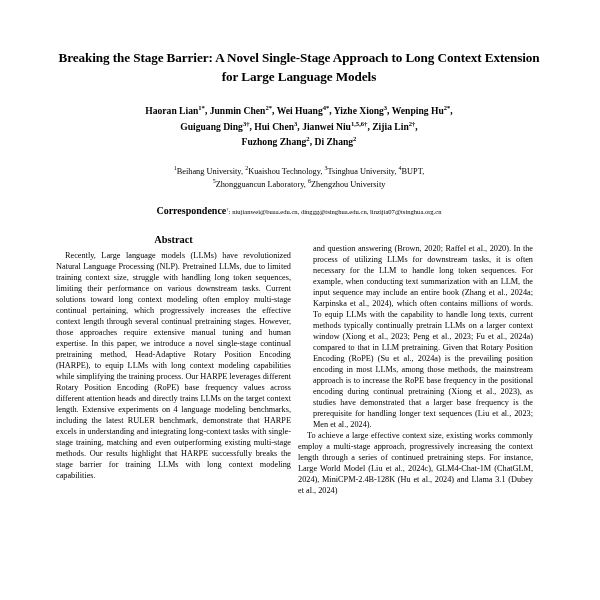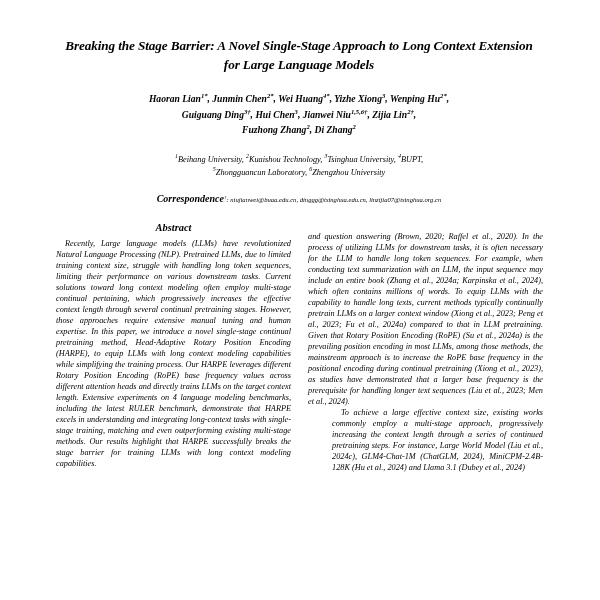--- a/index.html
+++ b/index.html
@@ -11,23 +11,22 @@
     height: 600px;
     background: #ffffff;
     font-family: "Liberation Serif", serif;
     color: #000000;
     overflow: hidden;
   }
   .page {
     width: 598px;
     height: 600px;
     box-sizing: border-box;
-    padding: 30px 56px 0 56px;
+    padding: 42px 56px 0 56px;
     position: relative;
-    font-style: italic;
   }
   .title {
     font-size: 13.2px;
     font-weight: bold;
     text-align: center;
     line-height: 1.45;
     margin: 6px 0 0 0;
     letter-spacing: -0.1px;
   }
   .authors {
@@ -63,21 +62,21 @@
   .correspondence b {
     font-size: 10px;
   }
   .correspondence sup {
     font-size: 5px;
     vertical-align: super;
     line-height: 0;
   }
   .columns {
     display: flex;
-    gap: 17px;
+    gap: 7px;
     margin-top: 16px;
   }
   .col {
     width: 235px;
     flex: 0 0 235px;
   }
   .abs-head {
     text-align: center;
     font-size: 10.4px;
     font-weight: bold;
@@ -86,24 +85,24 @@
   p.body {
     font-size: 8.25px;
     line-height: 1.335;
     text-align: justify;
     margin: 0;
     text-indent: 9px;
     hyphens: auto;
   }
   p.body.noindent {
     text-indent: 0;
+    margin-left: 15px;
   }
   .col-right p.body + p.body {
     margin-top: 0;
-    margin-left: 24px;
   }
   .spacer-right {
     height: 9px;
   }
 </style>
 </head>
 <body>
 
 <div class="page">
 

